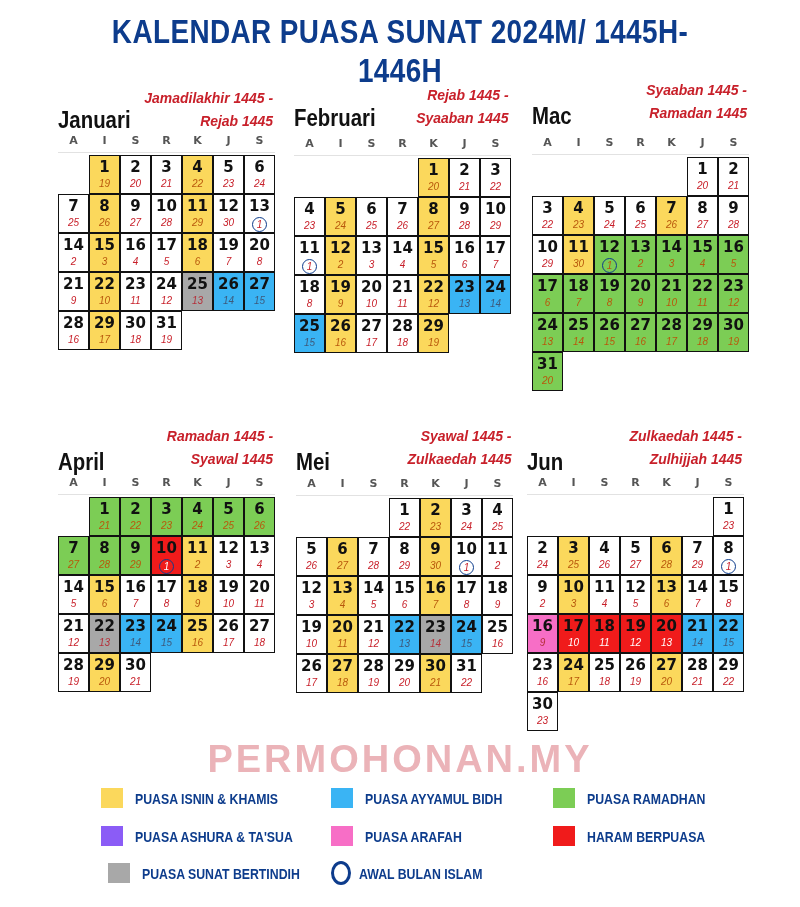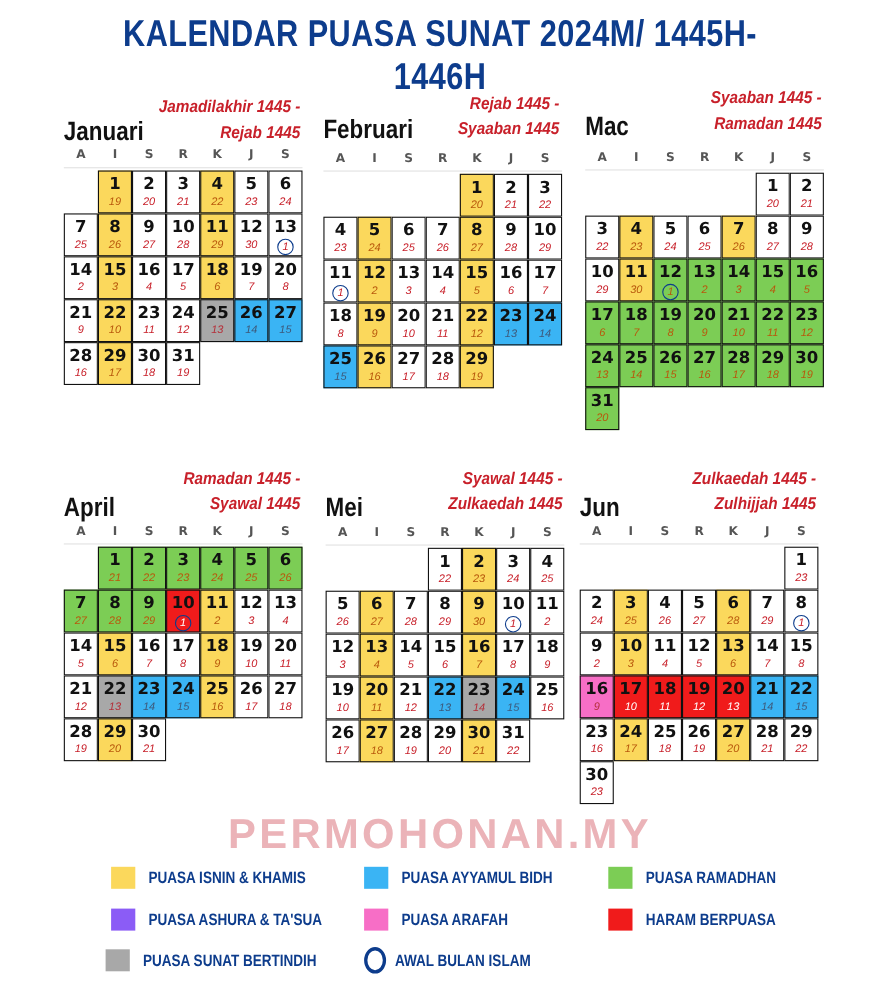--- a/index.html
+++ b/index.html
@@ -910,21 +910,21 @@
       <span class="legend-label">PUASA ASHURA &amp; TA'SUA</span>
     </div>
     <div class="legend-item" style="left: 331px; top: 826px; text-align: center;">
       <div class="swatch" style="background: rgb(247, 110, 198);"></div>
       <span class="legend-label">PUASA ARAFAH</span>
     </div>
     <div class="legend-item" style="left: 553px; top: 826px;">
       <div class="swatch" style="background: rgb(240, 27, 27);"></div>
       <span class="legend-label">HARAM BERPUASA</span>
     </div>
-    <div class="legend-item" style="left: 96px; top: 863px;">
+    <div class="legend-item" style="left: 108px; top: 863px;">
       <div class="swatch" style="background: rgb(168, 168, 168);"></div>
       <span class="legend-label">PUASA SUNAT BERTINDIH</span>
     </div>
     <div class="legend-item" style="left: 331px; top: 861px;">
       <div class="swatch circle-swatch"></div>
       <span class="legend-label">AWAL BULAN ISLAM</span>
     </div>
   </div>
 
 </body></html>

